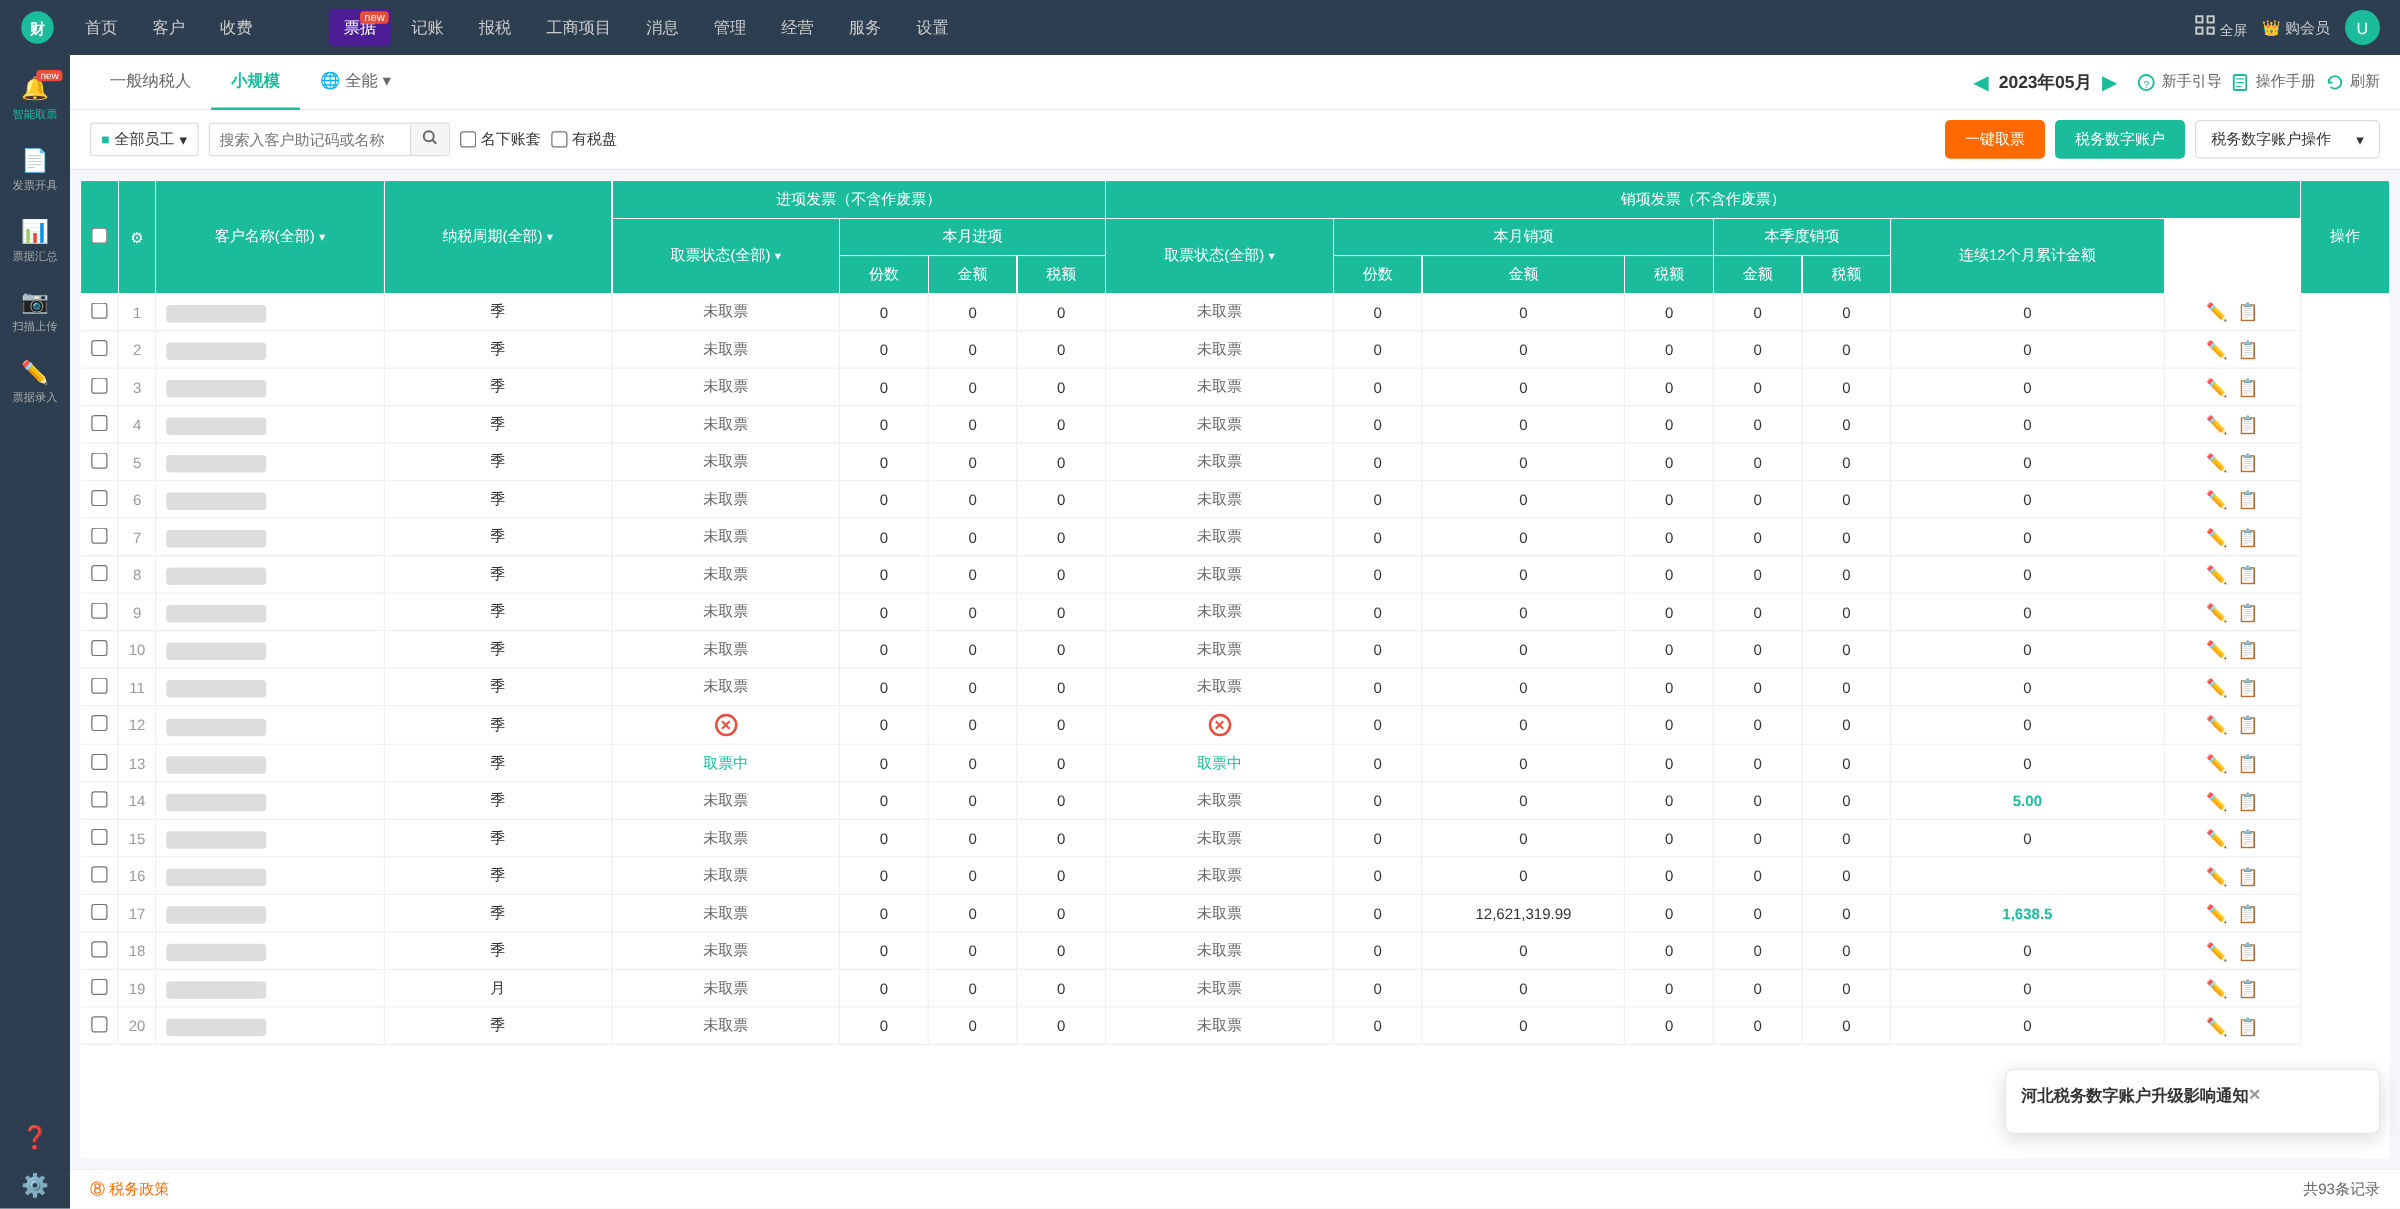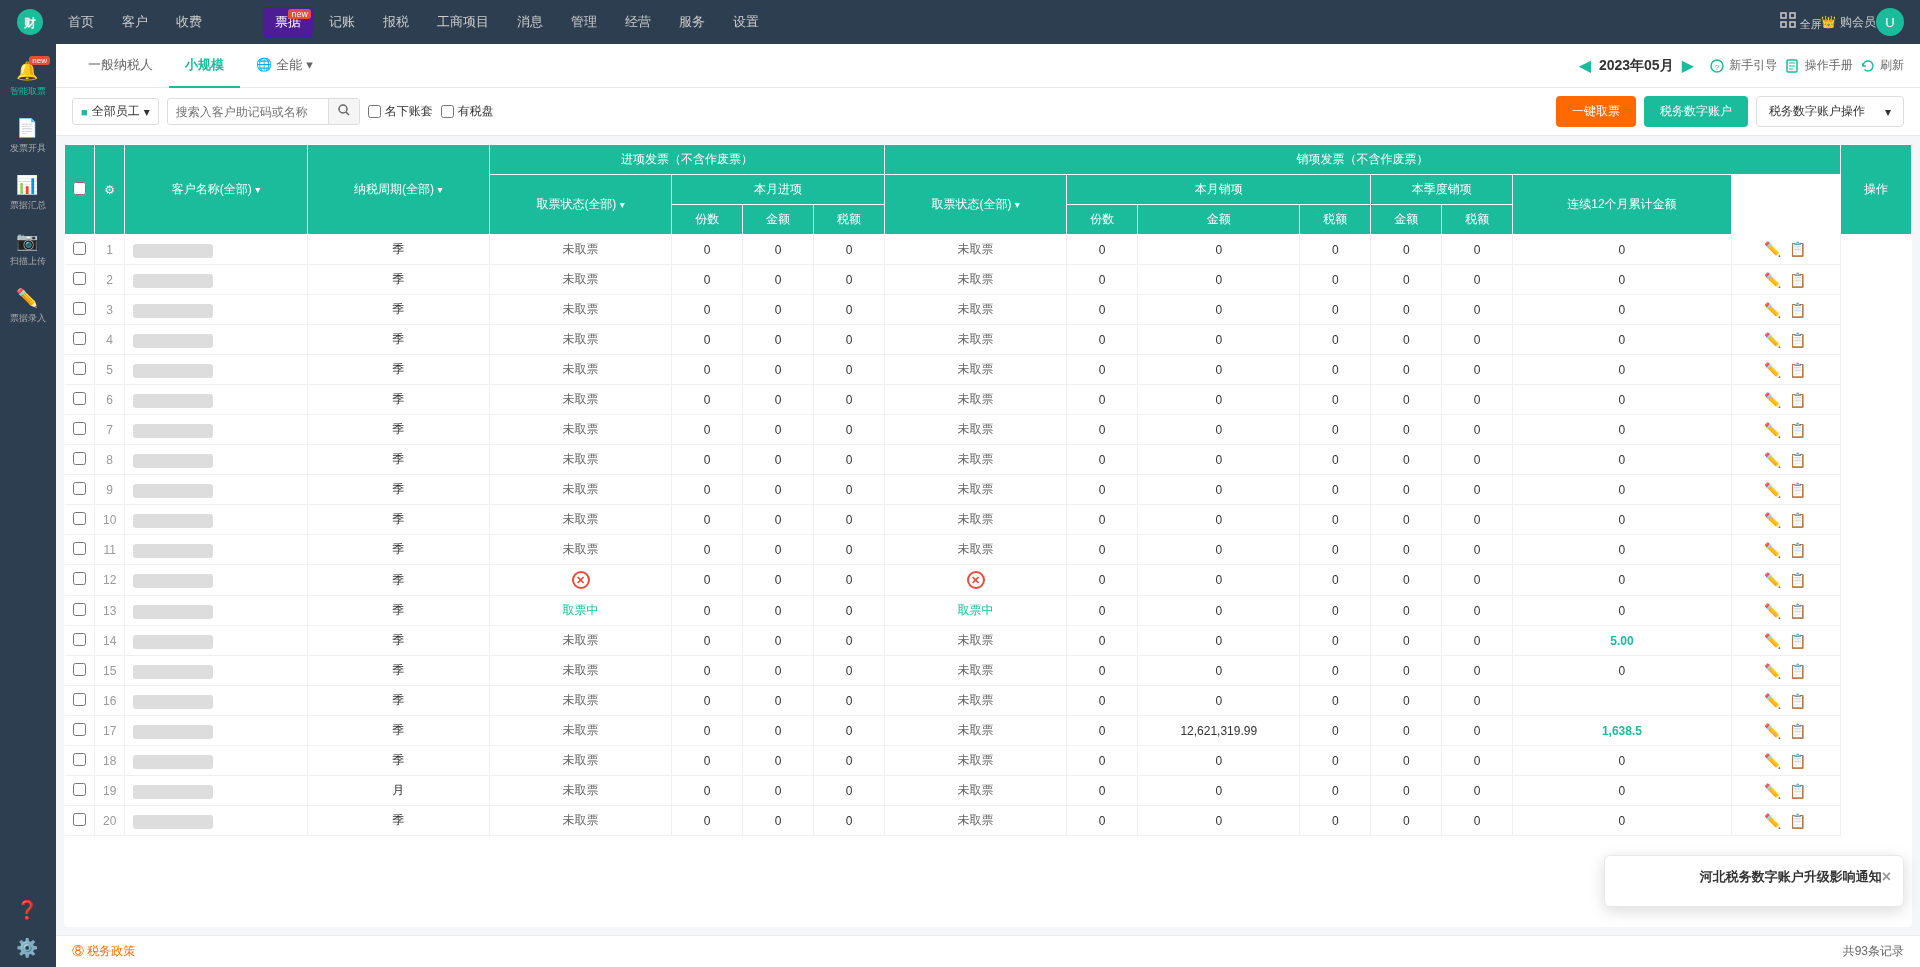--- a/index.html
+++ b/index.html
@@ -4,21 +4,21 @@
   <style>
     * { box-sizing: border-box; margin: 0; padding: 0; }
     body { font-family: 'Microsoft YaHei', Arial, sans-serif; font-size: 12px; background: #f0f2f5; color: #333; overflow: hidden; }
 
     
     .top-nav { height: 44px; background: #2d3e50; display: flex; align-items: center; padding: 0 16px; gap: 4px; }
     .top-nav .logo { width: 28px; height: 28px; margin-right: 8px; }
     .nav-item { color: #ccc; padding: 6px 12px; cursor: pointer; font-size: 13px; border-radius: 4px; white-space: nowrap; position: relative; }
     .nav-item.active { background: #4c1d95; color: #fff; margin-left: 45px; }
     .nav-new-badge { position: absolute; top: 2px; right: 2px; background: #e74c3c; color: #fff; font-size: 9px; padding: 0 3px; border-radius: 3px; }
-    .top-nav-right { margin-left: auto; display: flex; align-items: center; color: #ccc; font-size: 12px; }
+    .top-nav-right { margin-left: auto; display: flex; align-items: center; gap: 12px; color: #ccc; font-size: 12px; }
     .top-nav-right span { cursor: pointer; }
     .avatar { width: 28px; height: 28px; border-radius: 50%; background: #1abc9c; display: flex; align-items: center; justify-content: center; color: #fff; font-size: 13px; }
 
     
     .layout { display: flex; height: calc(100vh - 44px); }
     .sidebar { width: 56px; background: #2c3e50; display: flex; flex-direction: column; align-items: center; padding-top: 8px; gap: 4px; }
     .sidebar-item { width: 52px; display: flex; flex-direction: column; align-items: center; padding: 8px 4px; cursor: pointer; color: #aaa; border-radius: 4px; font-size: 10px; gap: 4px; position: relative; }
     .sidebar-item.active-side { color: #1abc9c; }
     .sidebar-icon { font-size: 18px; }
     .new-badge-side { position: absolute; top: 4px; right: 4px; background: #e74c3c; color: #fff; font-size: 8px; padding: 0 3px; border-radius: 3px; }
@@ -59,21 +59,21 @@
     .blurred { background: #ddd; border-radius: 3px; color: transparent; font-size: 10px; display: inline-block; min-width: 80px; height: 14px; }
     .status-no { color: #666; }
     .status-getting { color: #1abc9c; }
     .action-icon { color: #1abc9c; cursor: pointer; margin: 0 2px; font-size: 14px; }
     .row-number { color: #999; }
     .highlight-val { color: #1abc9c; font-weight: bold; }
     .col-quarter { color: #333; }
 
     
     .notification-popup { position: fixed; right: 16px; bottom: 60px; width: 300px; background: #fff; border: 1px solid #e8e8e8; border-radius: 6px; box-shadow: 0 4px 16px rgba(0,0,0,0.15); padding: 12px; z-index: 100; }
-    .notification-popup .notif-title { font-size: 13px; font-weight: bold; color: #333; margin-bottom: 8px; display: flex; justify-content: flex-end; }
+    .notification-popup .notif-title { font-size: 13px; font-weight: bold; color: #333; margin-bottom: 8px; display: flex; justify-content: flex-start; }
     .notification-popup .notif-body { font-size: 11px; color: #555; line-height: 1.6; }
     .notif-close { cursor: pointer; color: #999; font-size: 16px; }
 
     
     .status-bar { height: 32px; background: #fff; border-top: 1px solid #eee; display: flex; align-items: center; padding: 0 16px; font-size: 12px; color: #666; }
     .status-bar .policy-link { color: #ff6900; cursor: pointer; margin-right: auto; }
     .status-bar .record-count { margin-left: auto; color: #666; }
 
     
     .sidebar-bottom { margin-top: auto; }

